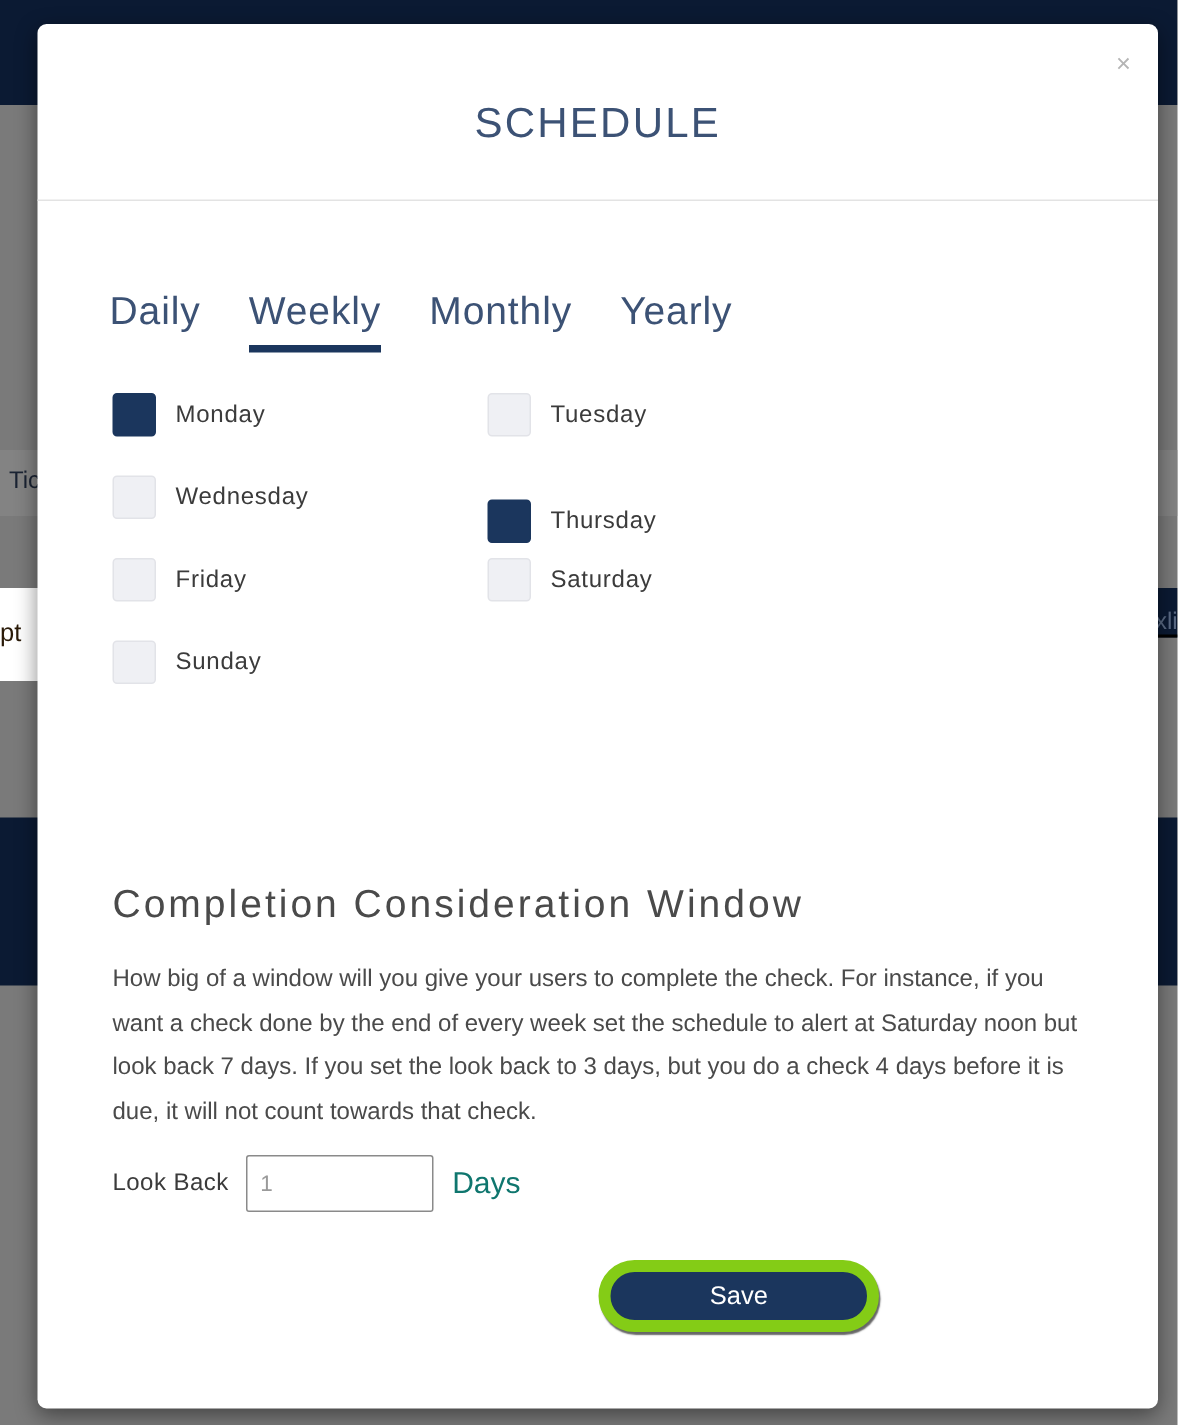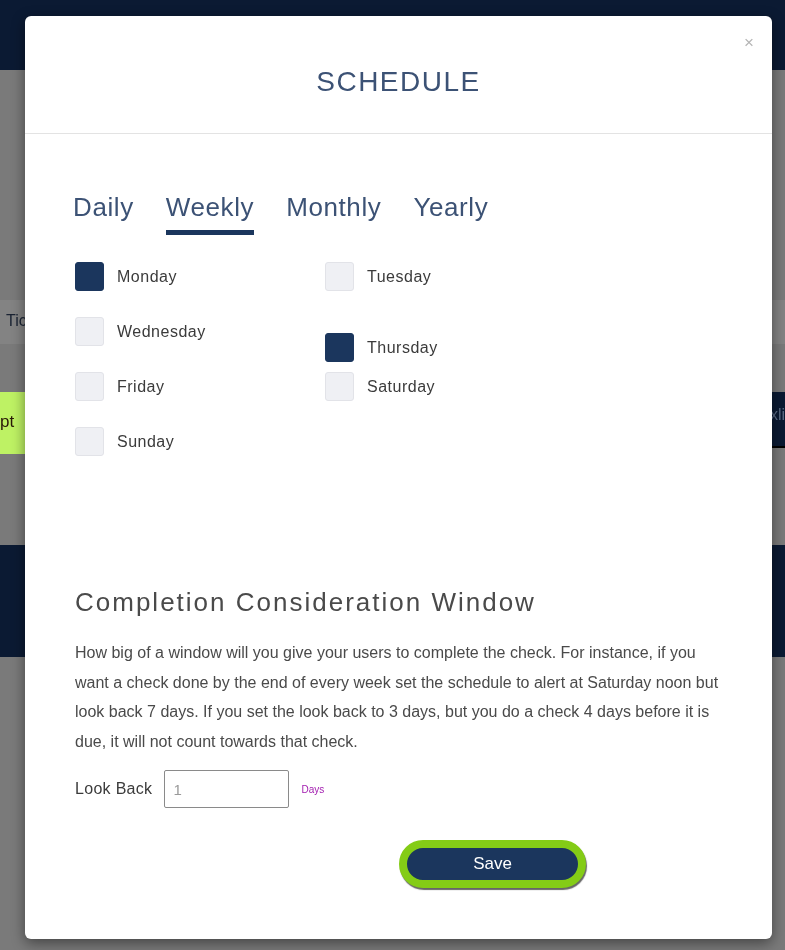--- a/index.html
+++ b/index.html
@@ -3,23 +3,23 @@
 <meta charset="utf-8">
 <style>
   * { box-sizing: border-box; margin: 0; padding: 0; }
   html, body { width: 785px; height: 950px; overflow: hidden; }
   body { position: relative; background: #7a7a7a; font-family: "Liberation Sans", sans-serif; }
 
   
   .bg-topbar { position: absolute; left: 0; top: 0; width: 785px; height: 70px; background: #0b1a33; }
   .bg-row1 { position: absolute; left: 0; top: 300px; width: 785px; height: 44px; background: #838383; }
   .bg-row1 .t { position: absolute; left: 6px; top: 12px; font-size: 16px; color: #1a2333; }
-  .bg-orange { position: absolute; left: 0; top: 392px; width: 30px; height: 62px; background: #bef264; }
+  .bg-orange { position: absolute; left: 0; top: 392px; width: 30px; height: 62px; background: #ffffff; }
   .bg-orange span { position: absolute; left: 0; top: 20px; font-size: 17px; color: #2a1a08; }
-  .bg-navy-right { position: absolute; left: 770px; top: 392px; width: 15px; height: 56px; background: #0b1a33; border-bottom: 2px solid #000; }
+  .bg-navy-right { position: absolute; left: 770px; top: 392px; width: 15px; height: 33px; background: #0b1a33; border-bottom: 2px solid #000; }
   .bg-navy-right span { position: absolute; left: 0px; top: 14px; font-size: 16px; color: #5b6b85; }
   .bg-band { position: absolute; left: 0; top: 545px; width: 785px; height: 112px; background: #0b1a33; }
 
   
   .modal { position: absolute; left: 25px; top: 16px; width: 747px; height: 923px; background: #fff; border-radius: 6px; box-shadow: 0 4px 14px rgba(0,0,0,0.45); }
   .close { position: absolute; right: 18px; top: 18px; font-size: 17px; color: #b5b5b5; cursor: pointer; line-height: 1; }
   .title { position: absolute; left: 0; top: 50px; width: 100%; text-align: center; font-size: 28px; letter-spacing: 1.5px; color: #3c5275; font-weight: normal; }
   .header-divider { position: absolute; left: 0; top: 117px; width: 100%; height: 1px; background: #e3e3e3; }
 
   .tabs { position: absolute; left: 48px; top: 176px; display: flex; gap: 0; }
@@ -37,21 +37,21 @@
   .sel { width: 93px; height: 49px; background: #eff0f4; border-radius: 4px; display: flex; align-items: center; justify-content: space-between; padding: 0 12px 0 23px; margin-right: 14px; cursor: pointer; }
   .sel .v { font-size: 18px; color: #4a4a4a; }
   .sel .chev { width: 10px; height: 10px; border-right: 2.5px solid #333; border-bottom: 2.5px solid #333; transform: rotate(45deg); margin-top: -5px; }
 
   .section-title { position: absolute; left: 50px; top: 571px; font-size: 26px; color: #4a4a4a; letter-spacing: 2px; font-weight: normal; }
   .desc { position: absolute; left: 50px; top: 622px; width: 650px; font-size: 16px; line-height: 29.5px; color: #4a4a4a; }
 
   .look-row { position: absolute; left: 50px; top: 754px; display: flex; align-items: center; }
   .look-label { font-size: 16px; color: #3b3b3b; margin-right: 12px; letter-spacing: 0.3px; }
   .look-input { width: 125px; height: 38px; border: 1px solid #8a8a8a; border-radius: 2px; font-size: 15px; color: #9a9a9a; padding: 0 8px; font-family: "Liberation Sans", sans-serif; }
-  .look-unit { font-size: 10px; color: #a21caf; margin-left: 12px; }
+  .look-unit { font-size: 20px; color: #0f766e; margin-left: 12px; }
 
   .btn { position: absolute; top: 824px; width: 187px; height: 48px; border-radius: 24px; font-size: 17px; display: flex; align-items: center; justify-content: center; cursor: pointer; font-family: "Liberation Sans", sans-serif; }
   .btn-cancel { left: 167px; background: #d8f1f1; border: 1.5px solid #3c5275; color: #6a6a6a; }
   .btn-save { left: 374px; background: #1b365d; border: 8px solid #84cc16; color: #fff; box-shadow: 1px 2px 1px rgba(0,0,0,0.6); }
 </style>
 </head>
 <body>
 
 <div class="bg-topbar"></div>
 <div class="bg-row1">

